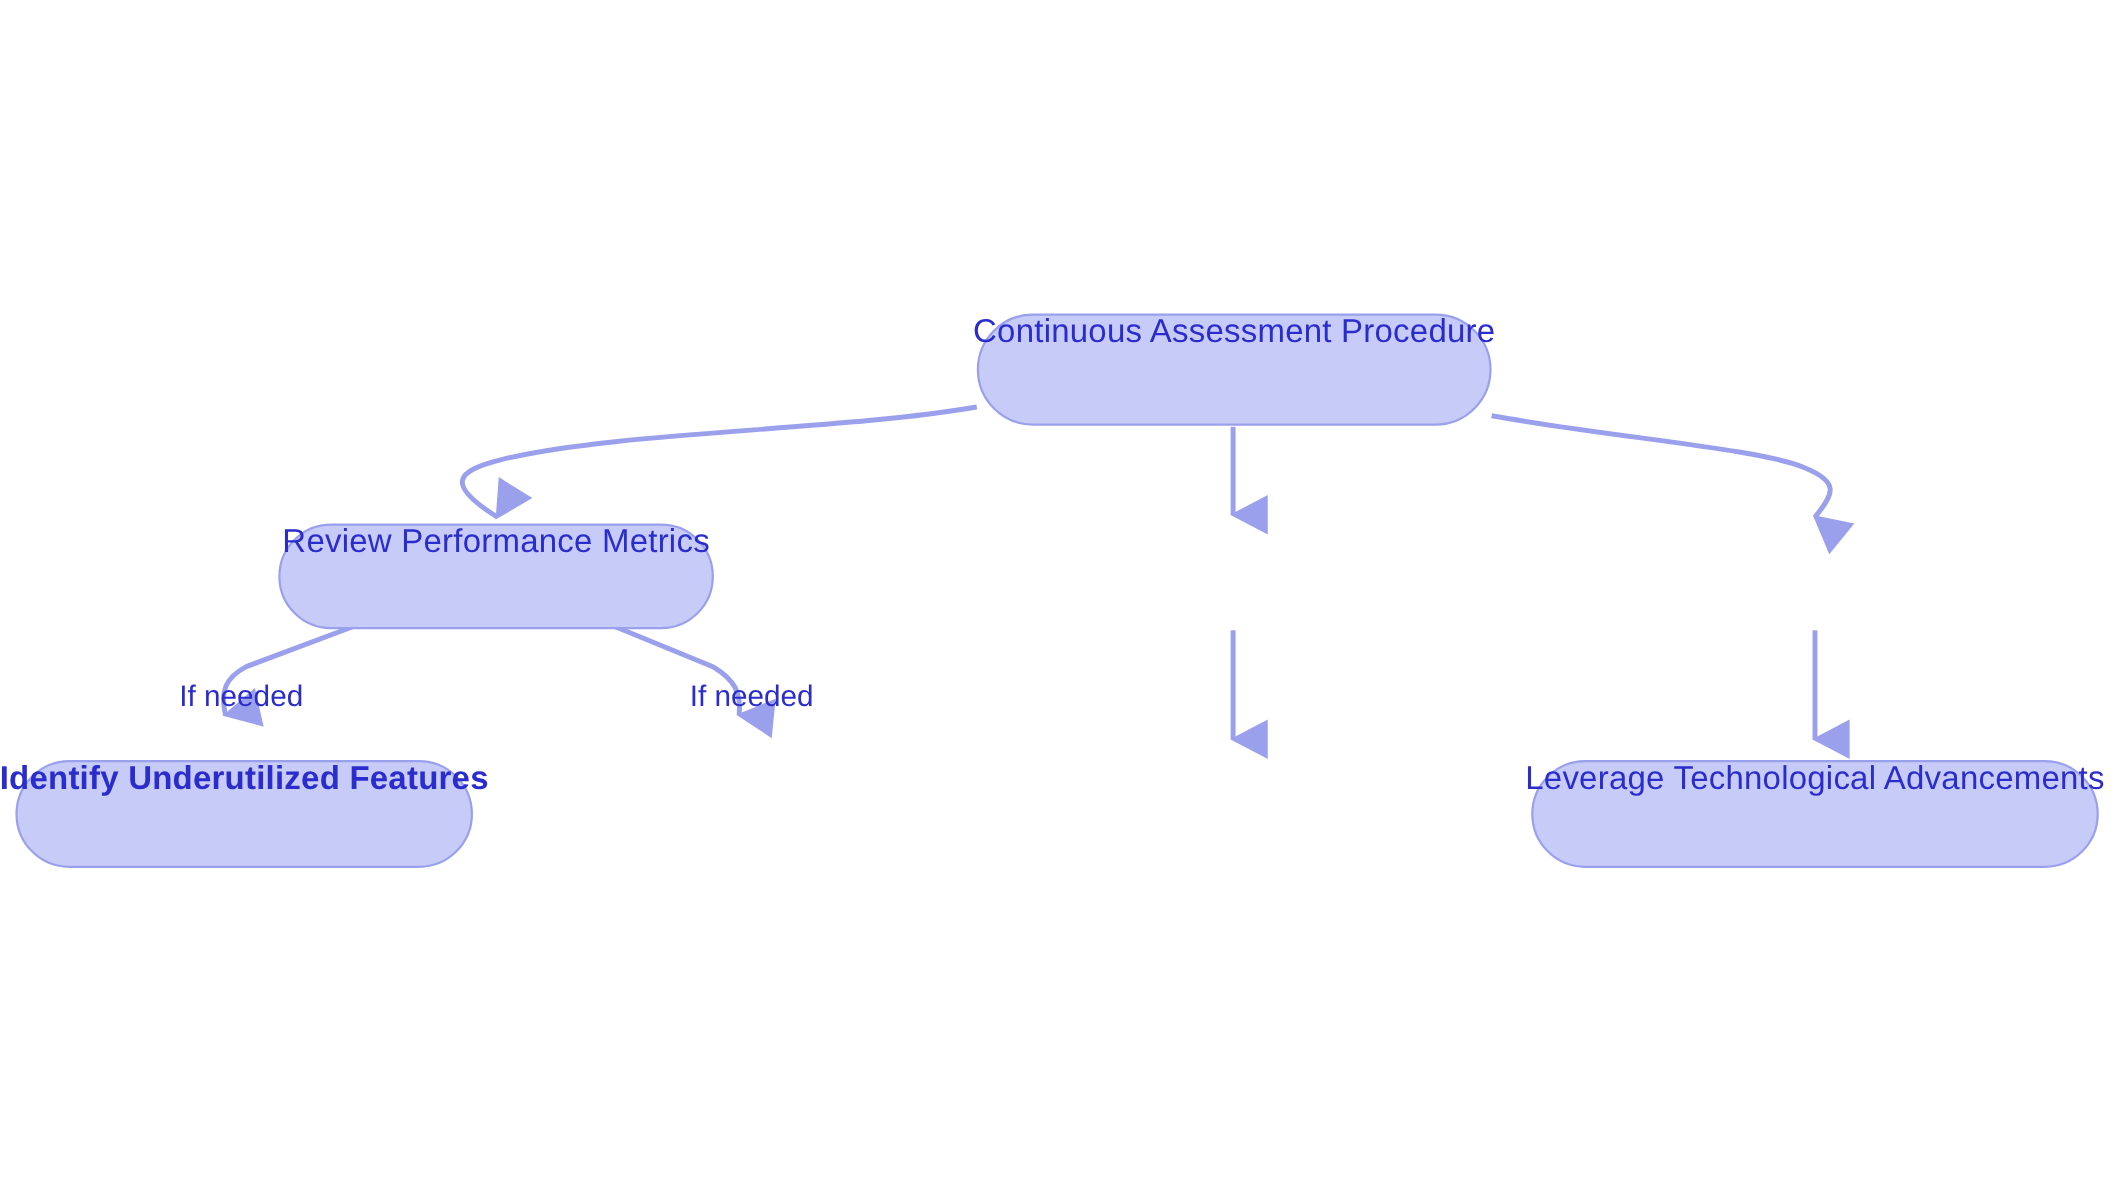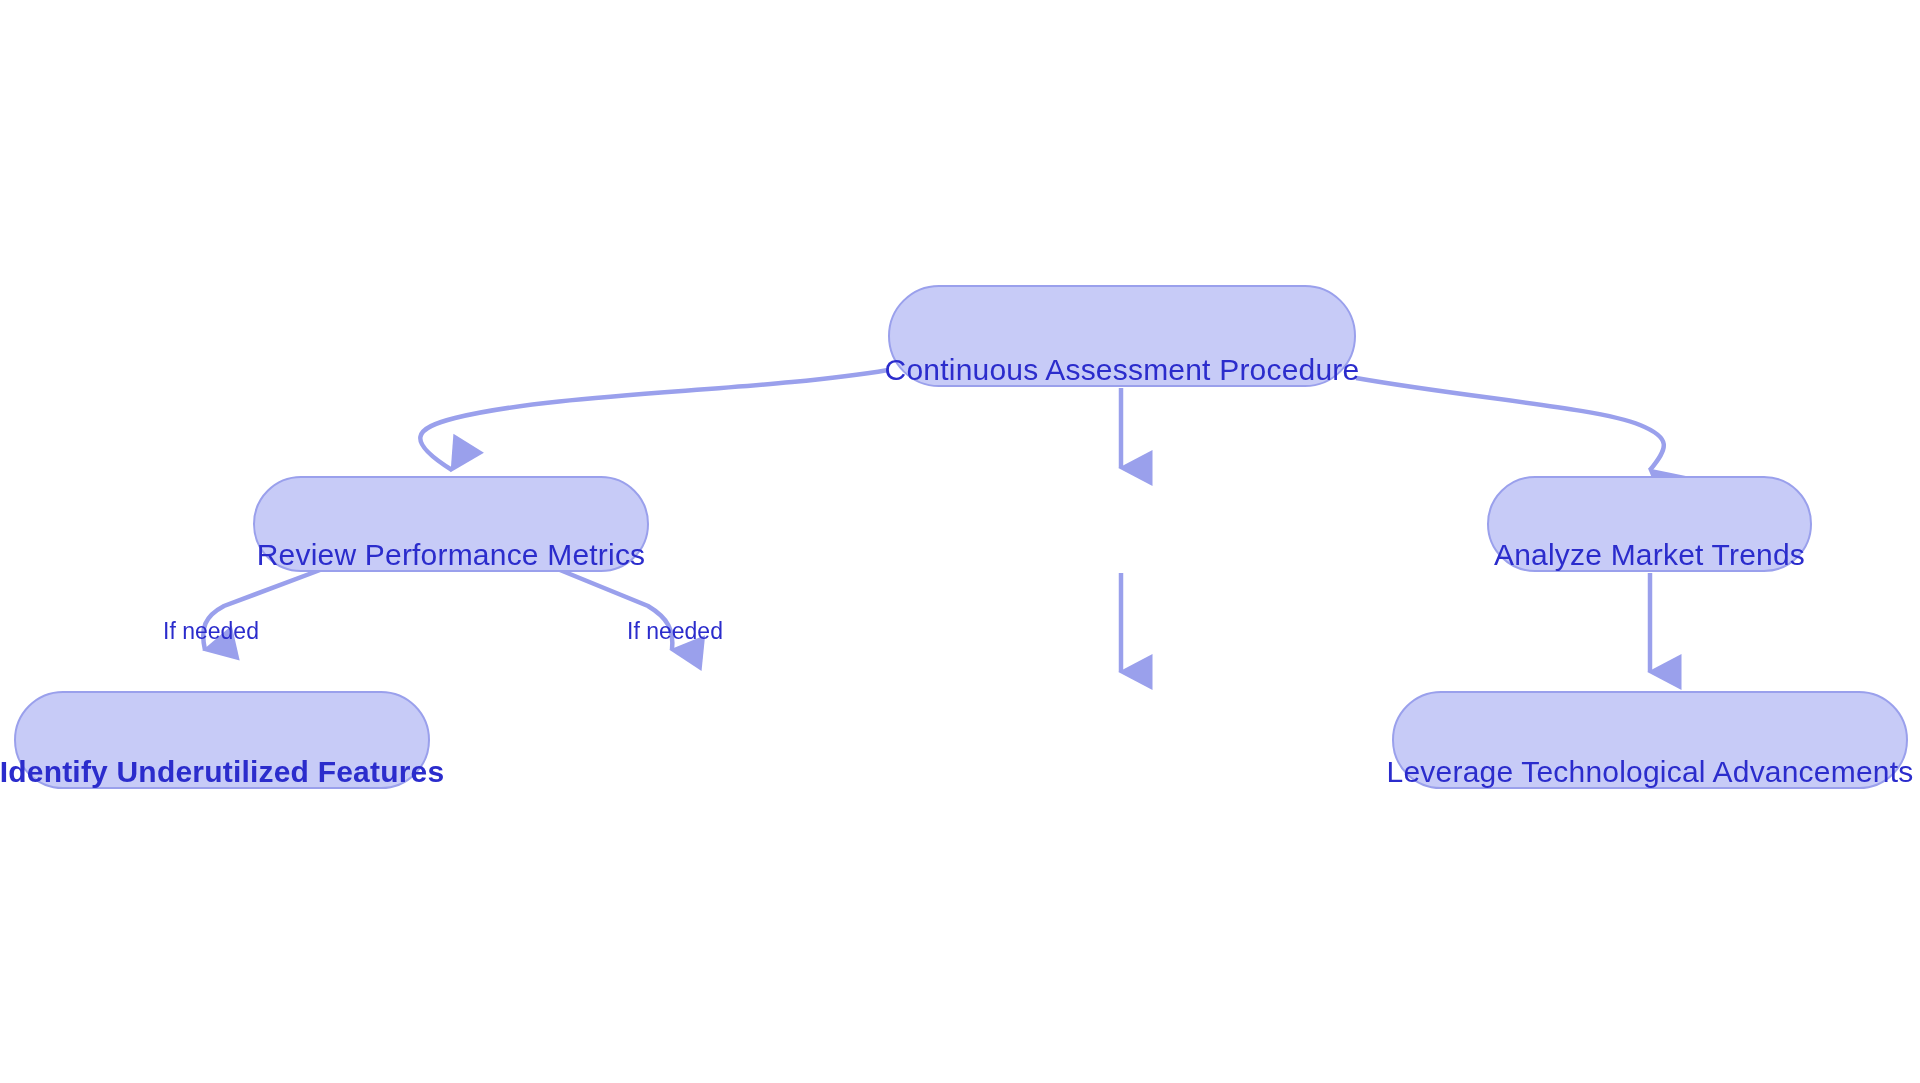--- a/index.html
+++ b/index.html
@@ -23,40 +23,40 @@
     left: 0;
     top: 0;
     width: 1920px;
     height: 1083px;
     pointer-events: none;
   }
   .node {
     position: absolute;
     box-sizing: border-box;
     display: flex;
-    align-items: flex-end;
+    align-items: flex-start;
     justify-content: center;
     background: #c7cbf7;
     border: 2px solid #9aa0ec;
     border-radius: 999px;
     color: #2b2ccc;
     font-size: 30px;
     font-weight: 400;
     letter-spacing: 0.2px;
     line-height: 1;
     white-space: nowrap;
     padding: 0 26px;
   }
   .node-label {
     display: block;
   }
   .edge-label {
     position: absolute;
     color: #2b2ccc;
-    font-size: 23px;
+    font-size: 27px;
     line-height: 1;
     white-space: nowrap;
     background: transparent;
   }
 </style>
 </head>
 <body>
 
 <div id="diagram-root">
 
@@ -84,23 +84,20 @@
 
   <div class="node" style="left:888px; top:285px; width:468px; height:102px;">
     <span class="node-label">Continuous Assessment Procedure</span>
   </div>
 
   <div class="node" style="left:253px; top:476px; width:396px; height:96px;">
     <span class="node-label">Review Performance Metrics</span>
   </div>
 
 
-  <div class="node" style="left:1487px; top:476px; width:325px; height:96px;">
-    <span class="node-label">Analyze Market Trends</span>
-  </div>
 
   <div class="node" style="left:14px; top:691px; width:416px; height:98px;font-weight:bold;">
     <span class="node-label">Identify Underutilized Features</span>
   </div>
 
 
 
   <div class="node" style="left:1392px; top:691px; width:516px; height:98px;">
     <span class="node-label">Leverage Technological Advancements</span>
   </div>

